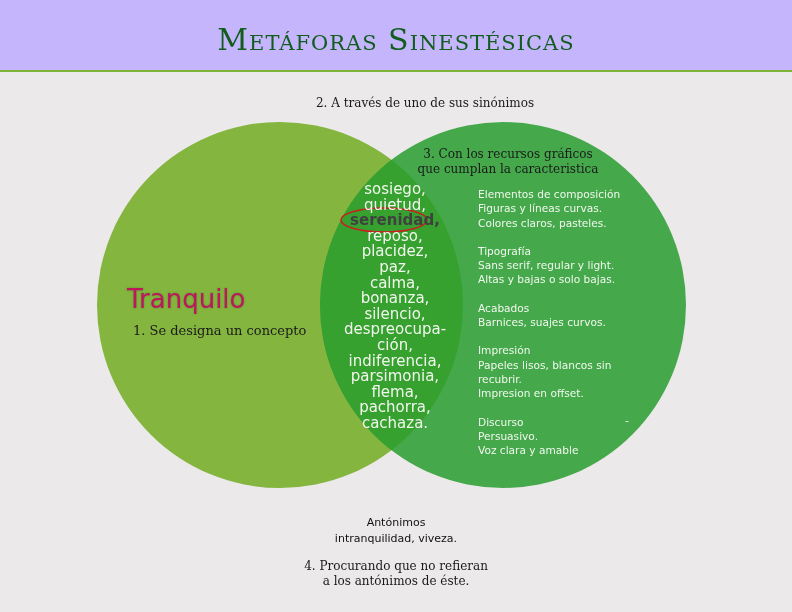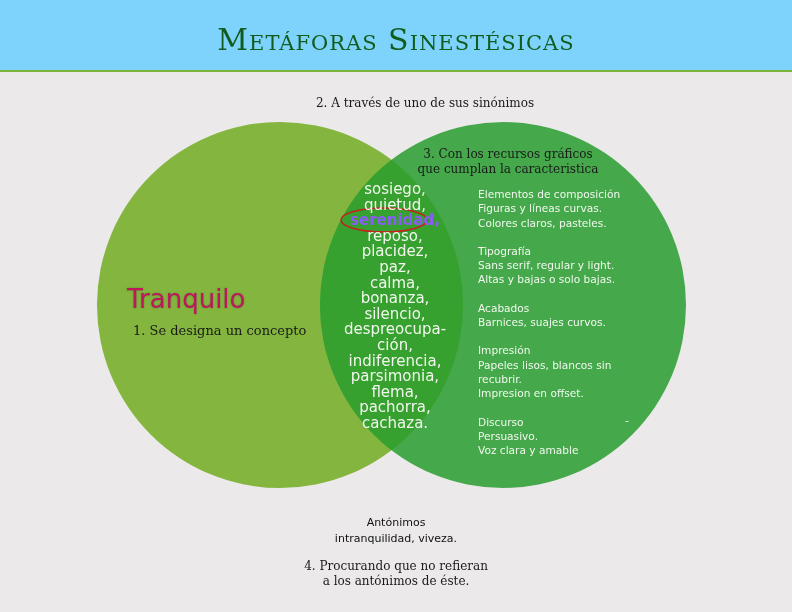--- a/index.html
+++ b/index.html
@@ -3,21 +3,21 @@
   <meta charset="utf-8">
   <style>
     html, body { margin: 0; padding: 0; }
     body {
       width: 792px; height: 612px; position: relative; overflow: hidden;
       background: #ebe9e9;
       font-family: "DejaVu Sans", sans-serif;
     }
     .header {
       position: absolute; left: 0; top: 0; width: 792px; height: 70px;
-      background: #7dd3fc;
+      background: #c4b5fd;
       border-bottom: 2px solid #7db43a;
     }
     .title {
       position: absolute; left: 0; width: 792px; top: 22px;
       text-align: center; color: #125c1e;
       font-family: "DejaVu Serif", serif; font-size: 30px;
       font-variant: small-caps; letter-spacing: 1px; font-weight: normal;
     }
     svg.venn { position: absolute; left: 0; top: 0; }
     .txt { position: absolute; }
@@ -27,21 +27,21 @@
     .concept-word {
       left: 127px; top: 284px; font-family: "DejaVu Sans", sans-serif;
       font-size: 26px; color: #be185d; font-weight: normal;
       text-shadow: 0 0 2px #6a8f3a, 0 0 1px #6a8f3a;
     }
     .step1 { left: 133px; top: 323px; font-size: 13px; }
     .synonyms {
       left: 340px; width: 110px; top: 182px; text-align: center;
       color: #f2f7ee; font-family: "DejaVu Sans", sans-serif; font-size: 15px; line-height: 15.6px;
     }
-    .synonyms .hl { color: #8b5cf6; font-weight: bold; }
+    .synonyms .hl { color: #404040; font-weight: bold; }
     .features {
       left: 478px; top: 187px; color: #f1f8ee;
       font-family: "DejaVu Sans", sans-serif; font-size: 10.6px; line-height: 14.3px;
       width: 160px;
     }
     .features .block { margin-bottom: 14px; }
     .dash { left: 625px; top: 414px; color: #f1f8ee; font-size: 11px; }
     .antonyms {
       left: 0; width: 792px; top: 515px; text-align: center;
       font-family: "DejaVu Sans", sans-serif; color: #111; font-size: 11px; line-height: 16px;

